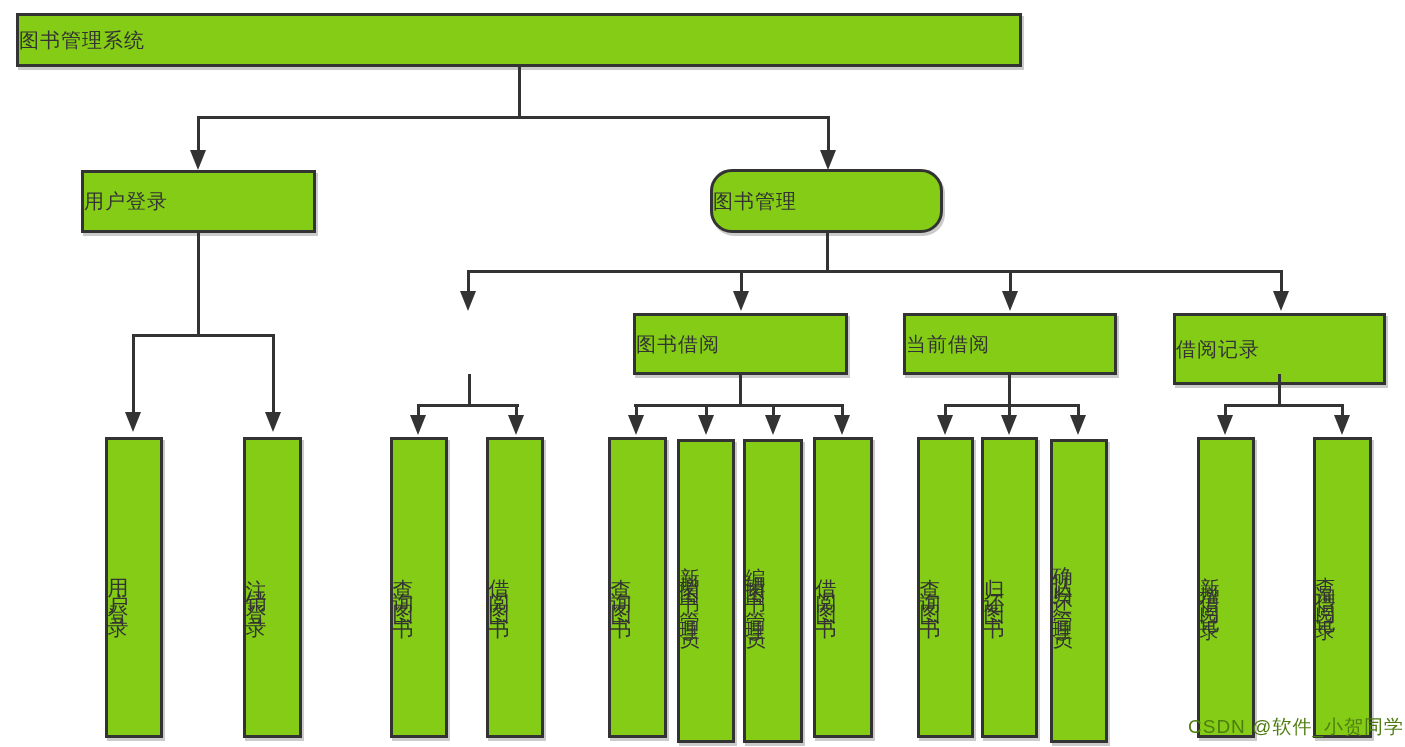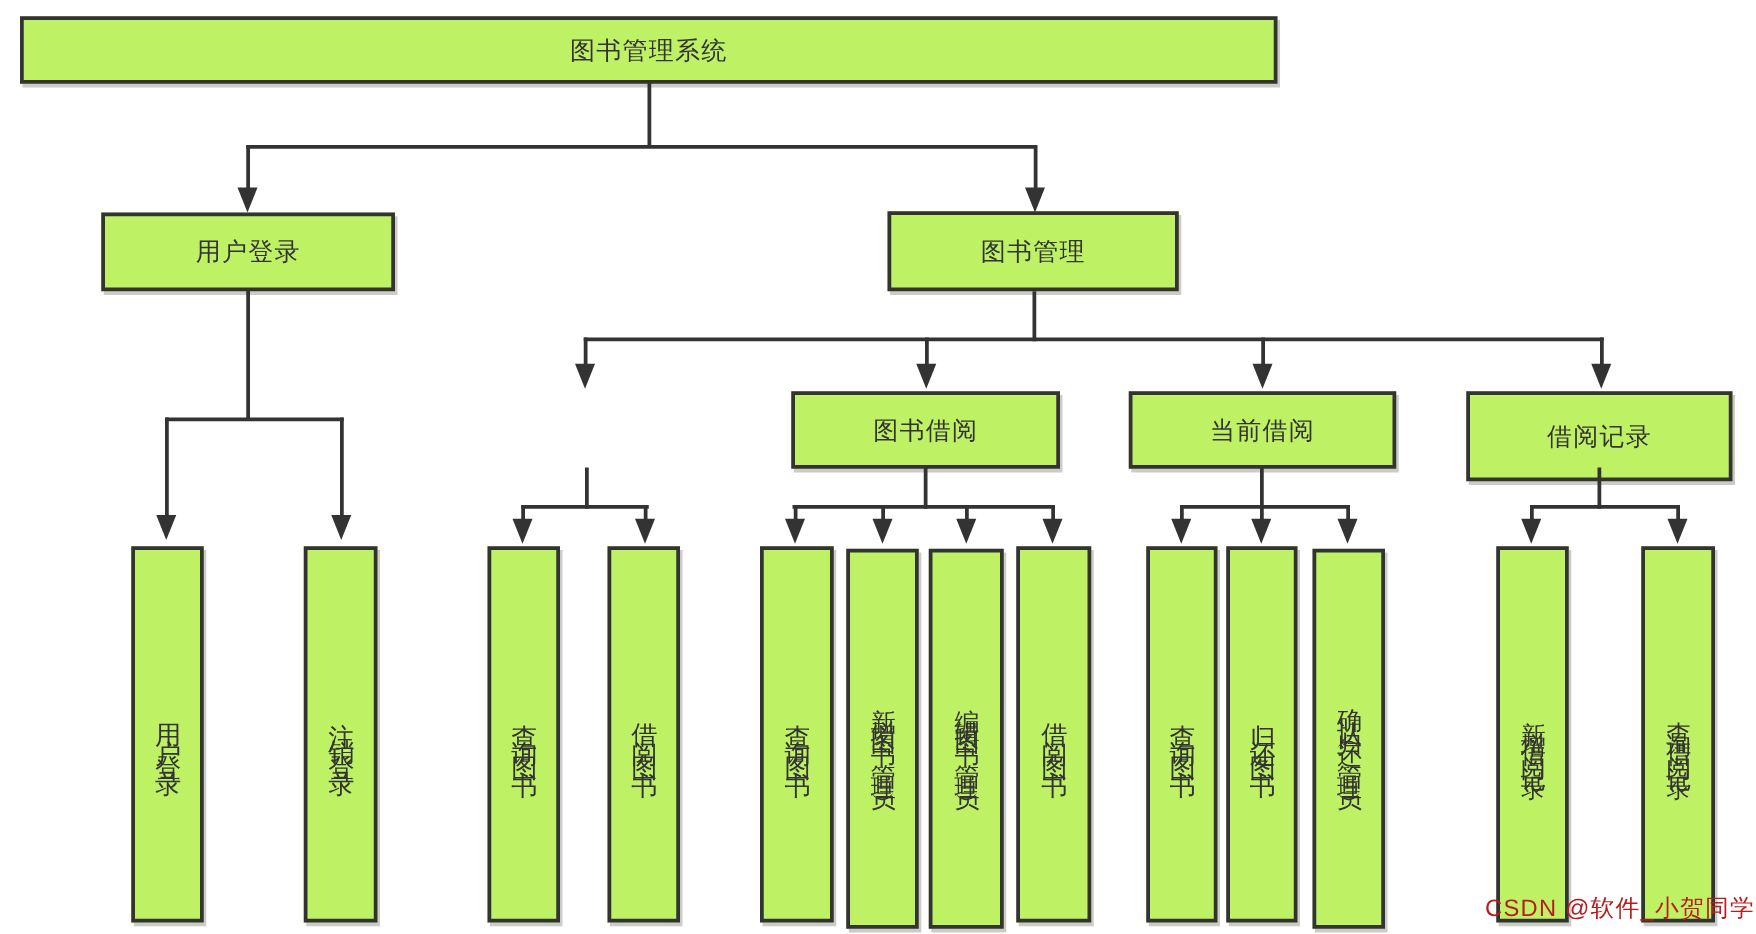--- a/index.html
+++ b/index.html
@@ -11,26 +11,25 @@
     position: relative;
     width: 1405px;
     height: 747px;
     background: #ffffff;
     overflow: hidden;
   }
   
   .box {
     position: absolute;
     box-sizing: border-box;
-    background: #bef264;
+    background: #84cc16;
     border: 3px solid #333333;
     box-shadow: 2px 3px 0 rgba(140,140,140,0.45);
     display: flex;
     align-items: center;
-    justify-content: center;
     color: #333333;
   }
   .box.h { font-size: 20px; letter-spacing: 1px; }
   .box.v span {
     writing-mode: vertical-rl;
     font-size: 21px;
     letter-spacing: 13px;
     line-height: 1;
     color: #333333;
   }
@@ -50,39 +49,39 @@
     width: 0; height: 0;
     border-left: 8px solid transparent;
     border-right: 8px solid transparent;
     border-top: 20px solid #333333;
   }
   .watermark {
     position: absolute;
     left: 1188px;
     top: 714px;
     font-size: 19px;
-    color: #b91c1c;
+    color: #4d7c0f;
     white-space: nowrap;
     z-index: 5;
     letter-spacing: 1px;
   }
 </style>
 </head>
 <body>
 
 <div class="stage">
 
   <div class="box h" style="left:16px; top:13px; width:1006px; height:54px;">
     <span>图书管理系统</span>
   </div>
 
   <div class="box h" style="left:81px; top:170px; width:235px; height:63px;">
     <span>用户登录</span>
   </div>
-  <div class="box h" style="left:710px; top:169px; width:233px; height:64px;">
+  <div class="box h" style="left:710px; top:169px; width:233px; height:64px;border-radius:22px;">
     <span>图书管理</span>
   </div>
 
   <div class="box h" style="left:633px; top:313px; width:215px; height:62px;">
     <span>图书借阅</span>
   </div>
   <div class="box h" style="left:903px; top:313px; width:214px; height:62px;">
     <span>当前借阅</span>
   </div>
   <div class="box h" style="left:1173px; top:313px; width:213px; height:72px;">

